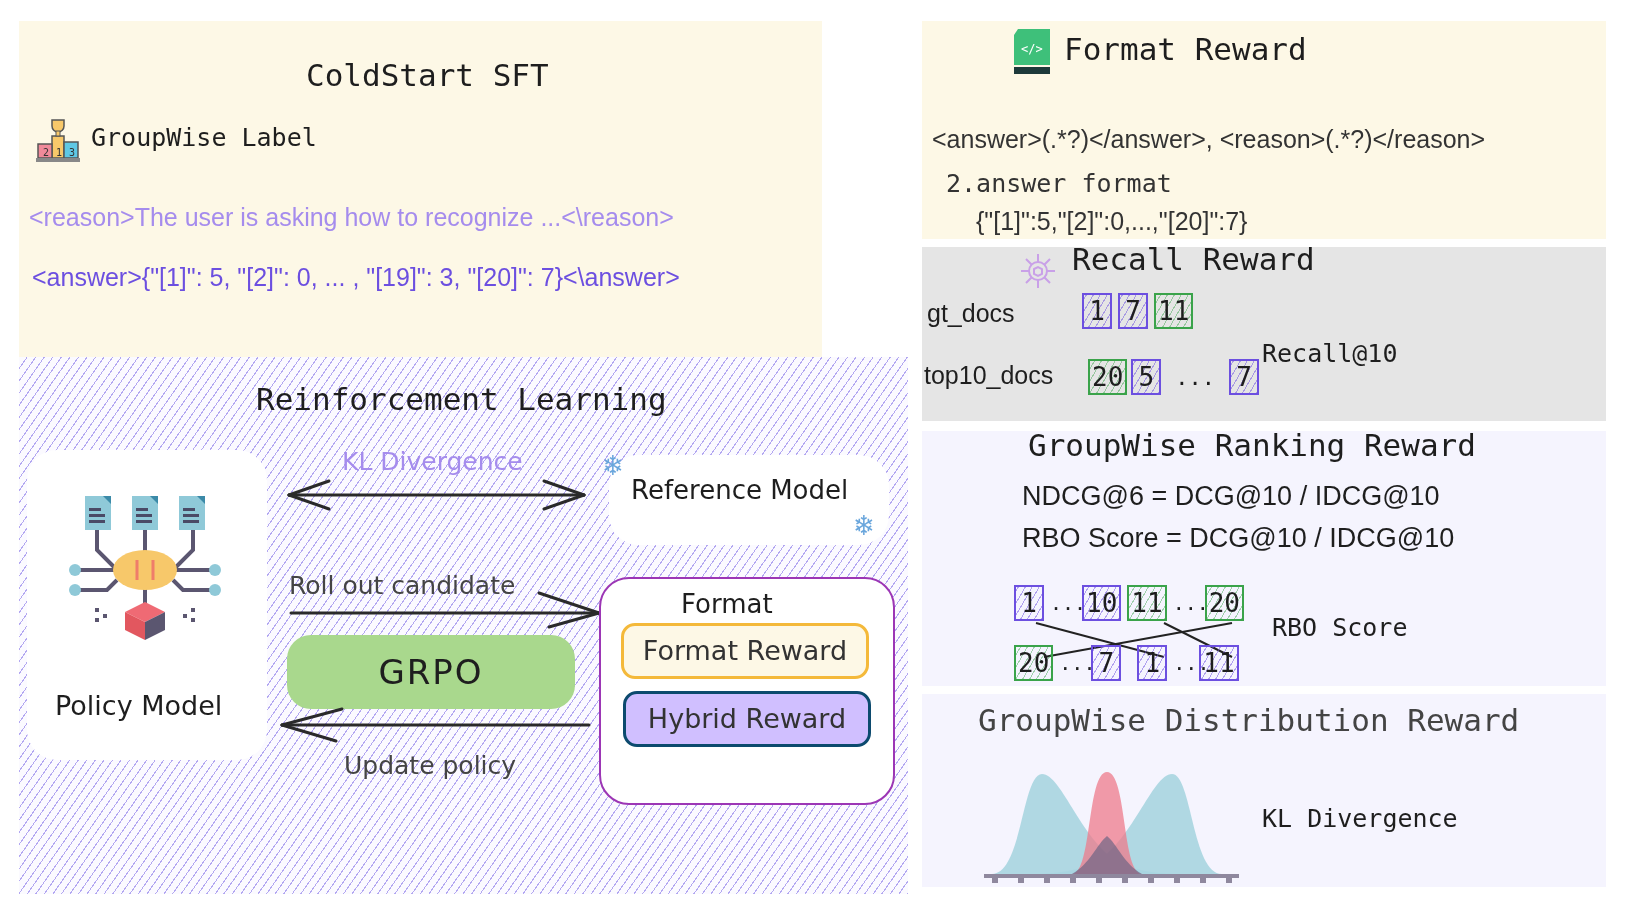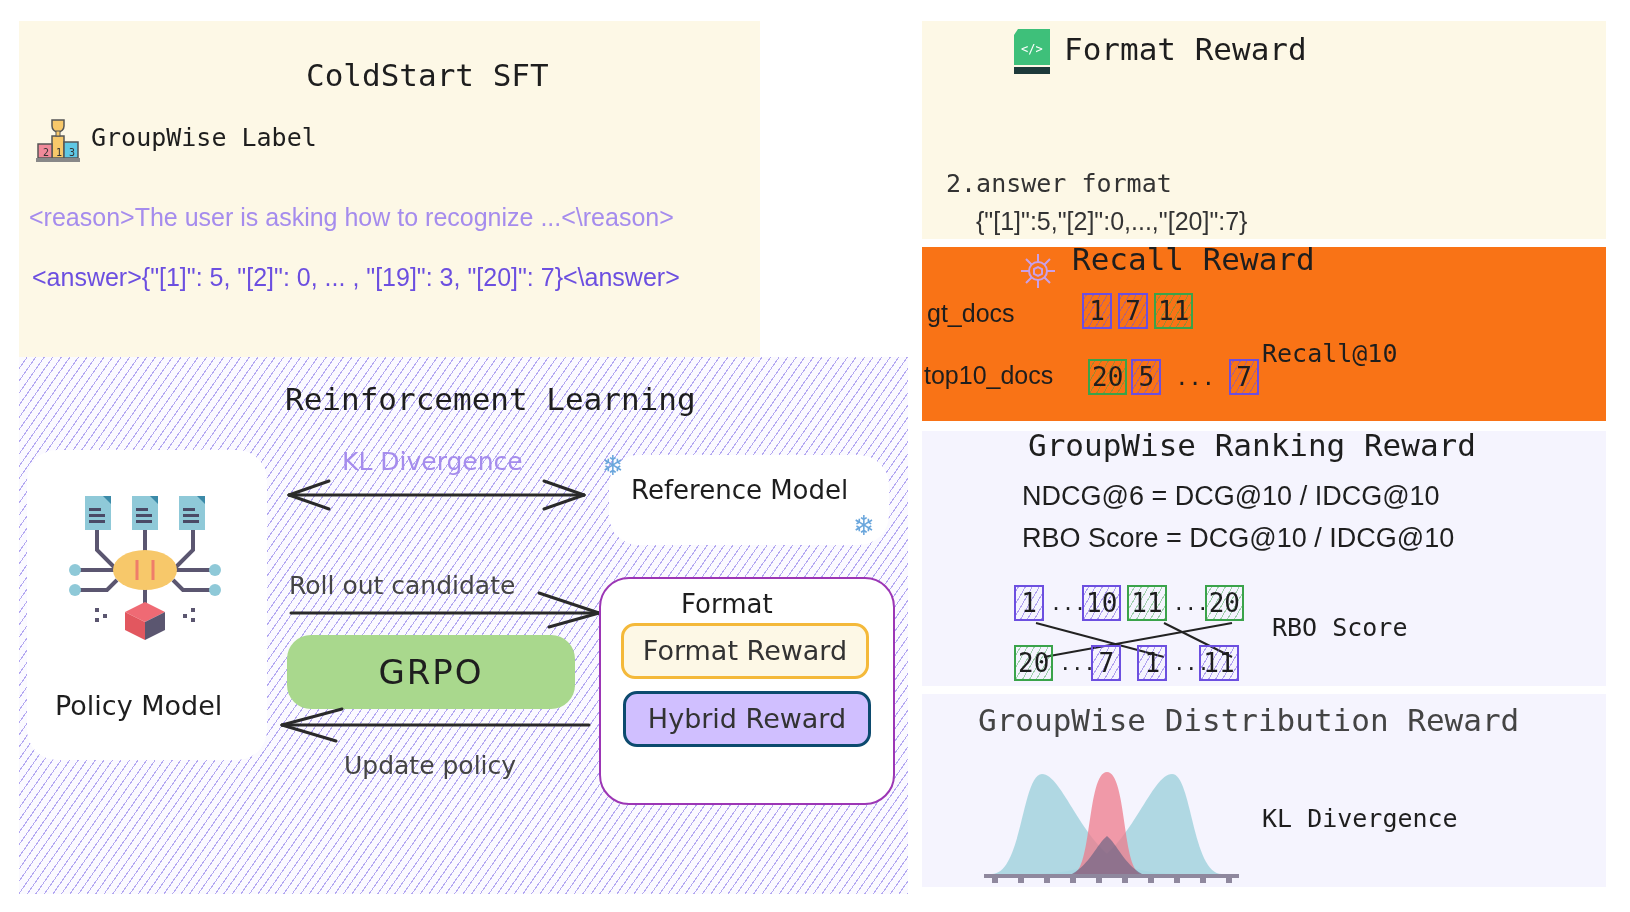--- a/index.html
+++ b/index.html
@@ -2,26 +2,26 @@
 <html><head>
 <meta charset="utf-8">
 <style>
   * { box-sizing: border-box; margin: 0; padding: 0; }
   html, body { width: 1630px; height: 912px; background: #ffffff; overflow: hidden; }
   body { position: relative; font-family: "DejaVu Sans Mono", monospace; color: #1e1e1e; }
   .panel { position: absolute; }
   .sans { font-family: "Liberation Sans", sans-serif; }
   .hand { font-family: "DejaVu Sans", sans-serif; }
 
-  #sft { left: 19px; top: 21px; width: 741px; height: 336px; background: #fdf8e6; }
+  #sft { left: 19px; top: 21px; width: 803px; height: 336px; background: #fdf8e6; }
   #rl { left: 19px; top: 357px; width: 889px; height: 537px;
         background-color: #fbfaff;
         background-image: repeating-linear-gradient(-55deg, rgba(120,100,230,0.55) 0px, rgba(120,100,230,0.55) 1px, transparent 1px, transparent 7px); }
   #fmt { left: 922px; top: 21px; width: 684px; height: 218px; background: #fdf8e6; }
-  #recall { left: 922px; top: 247px; width: 684px; height: 174px; background: #f97316; }
+  #recall { left: 922px; top: 247px; width: 684px; height: 174px; background: #e5e5e5; }
   #rank { left: 922px; top: 431px; width: 684px; height: 255px; background: #f5f4fe; }
   #dist { left: 922px; top: 694px; width: 684px; height: 193px; background: #f5f4fe; }
 
   .abs { position: absolute; white-space: nowrap; }
   .title { font-size: 32px; }
   .purple-light { color: #a58ced; }
   .purple { color: #6c4fe0; }
 
   .box { position: absolute; border-radius: 30px; background: #ffffff; }
   .doc { display: inline-block; height: 36px; min-width: 30px; padding: 0 2px; border: 2px solid; font-size: 26px; line-height: 32px; text-align: center; }
@@ -46,21 +46,21 @@
       <text x="23" y="42" font-size="10" fill="#333">1</text>
       <text x="36" y="42" font-size="10" fill="#333">3</text>
     </svg>
   </div>
   <div class="abs" style="left:72px; top:102px; font-size:25px;">GroupWise Label</div>
   <div class="abs sans purple-light" style="left:10px; top:182px; font-size:25px;">&lt;reason&gt;The user is asking how to recognize ...&lt;\reason&gt;</div>
   <div class="abs sans purple" style="left:13px; top:242px; font-size:25px;">&lt;answer&gt;{"[1]": 5, "[2]": 0, ... , "[19]": 3, "[20]": 7}&lt;\answer&gt;</div>
 </div>
 
 <div class="panel" id="rl">
-  <div class="abs title" style="left:237px; top:24px; font-size:31px;margin-left:29px;">Reinforcement Learning</div>
+  <div class="abs title" style="left:237px; top:24px; font-size:31px;">Reinforcement Learning</div>
 
   <div class="box" style="left:8px; top:93px; width:240px; height:310px;">
     <div class="abs" style="left:38px; top:40px; width:160px; height:150px;">
       <svg width="160" height="150" viewBox="0 0 160 150">
         <g stroke="#5b5670" stroke-width="4" fill="none">
           <path d="M32 40 v20 l20 20"></path>
             <path d="M80 40 v30"></path>
             <path d="M128 40 v20 l-20 20"></path>
           <path d="M12 80 h40"></path>
             <path d="M12 100 h30 l10 -10"></path>
@@ -162,20 +162,21 @@
 
 <div class="panel" id="fmt">
   <div class="abs" style="left:90px; top:8px; width:40px; height:46px;">
     <svg width="40" height="46" viewBox="0 0 40 46">
       <path d="M6 0 H38 V36 H2 V6 z" fill="#3ec07a"></path>
       <rect x="2" y="38" width="36" height="7" fill="#1d3a3a"></rect>
       <text x="9" y="24" font-size="12" fill="#fff" font-family="DejaVu Sans Mono, monospace">&lt;/&gt;</text>
     </svg>
   </div>
   <div class="abs title" style="left:142px; top:10px; font-size:31px;">Format Reward</div>
+  <div class="abs sans" style="left:10px; top:104px; font-size:25px; color:#333;">&lt;answer&gt;(.*?)&lt;/answer&gt;, &lt;reason&gt;(.*?)&lt;/reason&gt;</div>
   <div class="abs" style="left:24px; top:148px; font-size:25px; color:#333;">2.answer format</div>
   <div class="abs sans" style="left:54px; top:186px; font-size:25px; color:#333;">{"[1]":5,"[2]":0,...,"[20]":7}</div>
 </div>
 
 <div class="panel" id="recall">
   <div class="abs" style="left:96px; top:4px; width:40px; height:40px;">
     <svg width="40" height="40" viewBox="0 0 40 40">
       <g stroke="#c9a0e8" stroke-width="2" fill="none">
         <circle cx="20" cy="20" r="9"></circle>
         <path d="M20 11 V3 M20 29 V37 M11 20 H3 M29 20 H37 M14 14 L8 8 M26 14 L32 8 M14 26 L8 32 M26 26 L32 32"></path>

